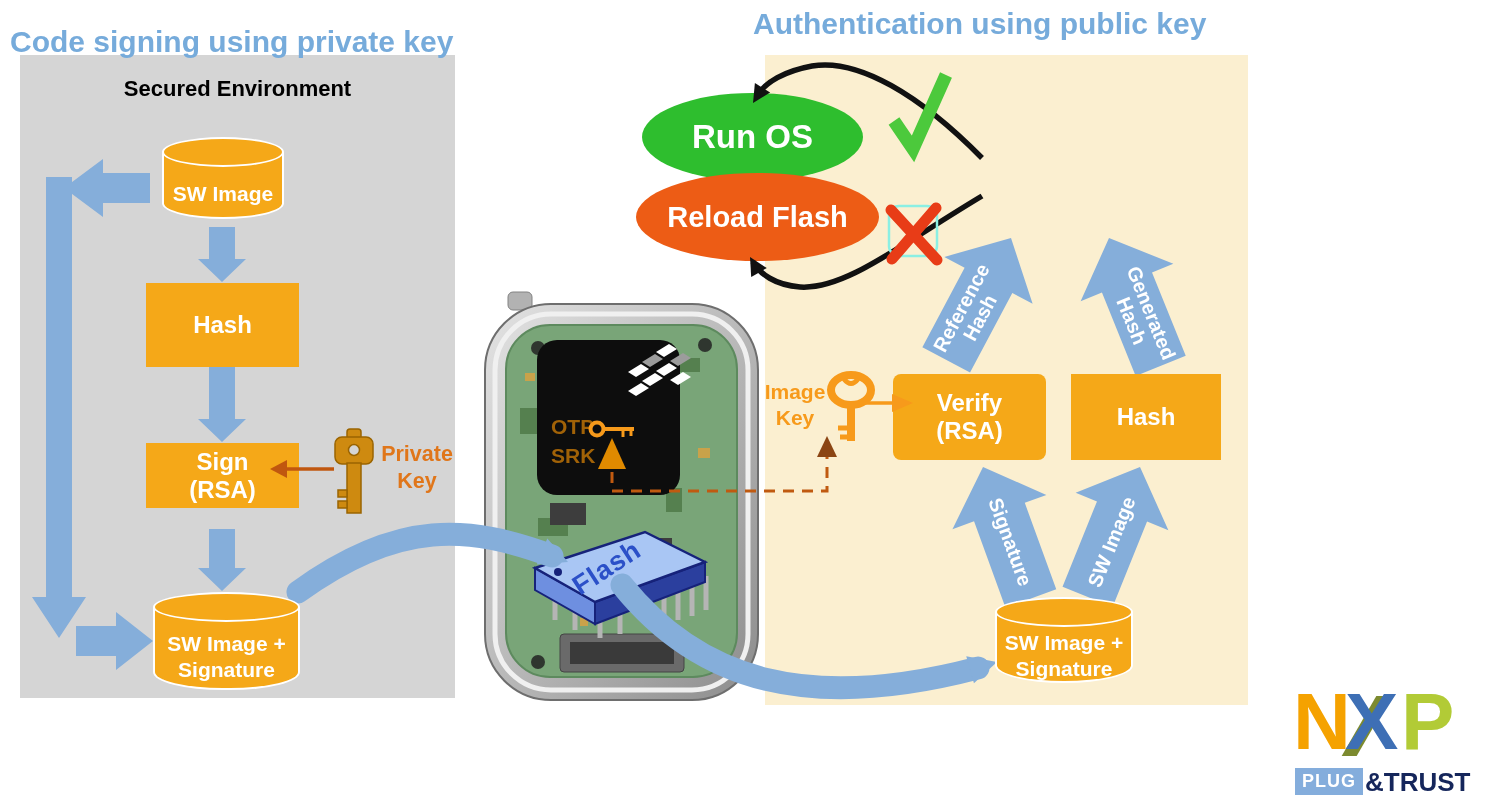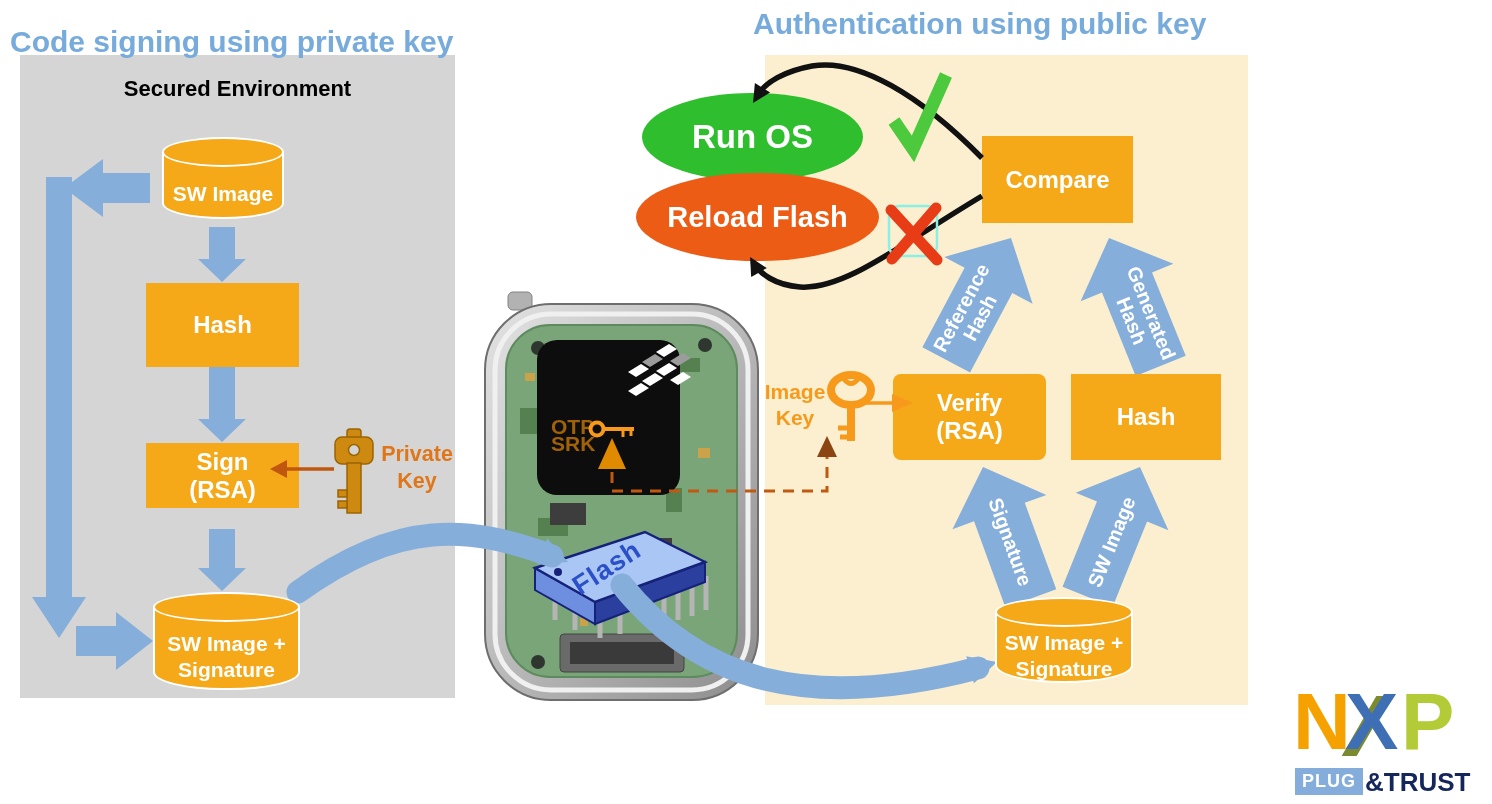--- a/index.html
+++ b/index.html
@@ -157,42 +157,41 @@
     <div class="ctop"></div>
       <div class="cbody"></div>
     <div class="clabel">SW Image +
 Signature</div>
   </div>
   <div class="keylabel" style="left:378px;top:441px;width:78px;color:#E0761A;font-size:21.5px;">Private
 Key</div>
 
   <div class="oval" style="left:642px;top:93px;width:221px;height:88px;background:#2EBE2E;font-size:33px;">Run OS</div>
   <div class="oval" style="left:636px;top:173px;width:243px;height:88px;background:#ED5C15;font-size:29px;z-index:3;">Reload Flash</div>
-  <div class="obox" style="left:982px;top:136px;width:151px;height:87px;">Compare</div>
   <div class="obox" style="left:893px;top:374px;width:153px;height:86px;border-radius:8px;">Verify
 (RSA)</div>
   <div class="obox" style="left:1071px;top:374px;width:150px;height:86px;">Hash</div>
   <div class="cyl" style="left:995px;top:597px;width:138px;height:86px;">
     <div class="ctop"></div>
       <div class="cbody"></div>
     <div class="clabel">SW Image +
 Signature</div>
   </div>
   <div class="keylabel" style="left:760px;top:379px;width:70px;color:#F79A1B;">Image
 Key</div>
 
   <div class="arrowlabel" style="left:971px;top:313px;transform:translate(-50%,-50%) rotate(-62deg);">Reference
 Hash</div>
   <div class="arrowlabel" style="left:1141px;top:317px;transform:translate(-50%,-50%) rotate(68deg);">Generated
 Hash</div>
   <div class="arrowlabel" style="left:1010px;top:542px;transform:translate(-50%,-50%) rotate(70deg);">Signature</div>
   <div class="arrowlabel" style="left:1112px;top:542px;transform:translate(-50%,-50%) rotate(-68deg);">SW Image</div>
 
   <div class="chiptext" style="left:551px;top:415px;">OTP</div>
-  <div class="chiptext" style="left:551px;top:432px;">SRK</div>
+  <div class="chiptext" style="left:551px;top:444px;">SRK</div>
   <div class="flashtext" style="left:607px;top:568px;">Flash</div>
 
   <svg style="z-index:4;" width="1492" height="804" viewBox="0 0 1492 804">
 
     <g>
       <path d="M982,158 C920,95 858,58 812,66 C785,71 765,82 757,96" fill="none" stroke="#111" stroke-width="5.5"></path>
       <g transform="translate(753,103) rotate(122)">
           <polygon points="0,0 -18,-9 -18,9" fill="#111"></polygon>
         </g>
     </g>

